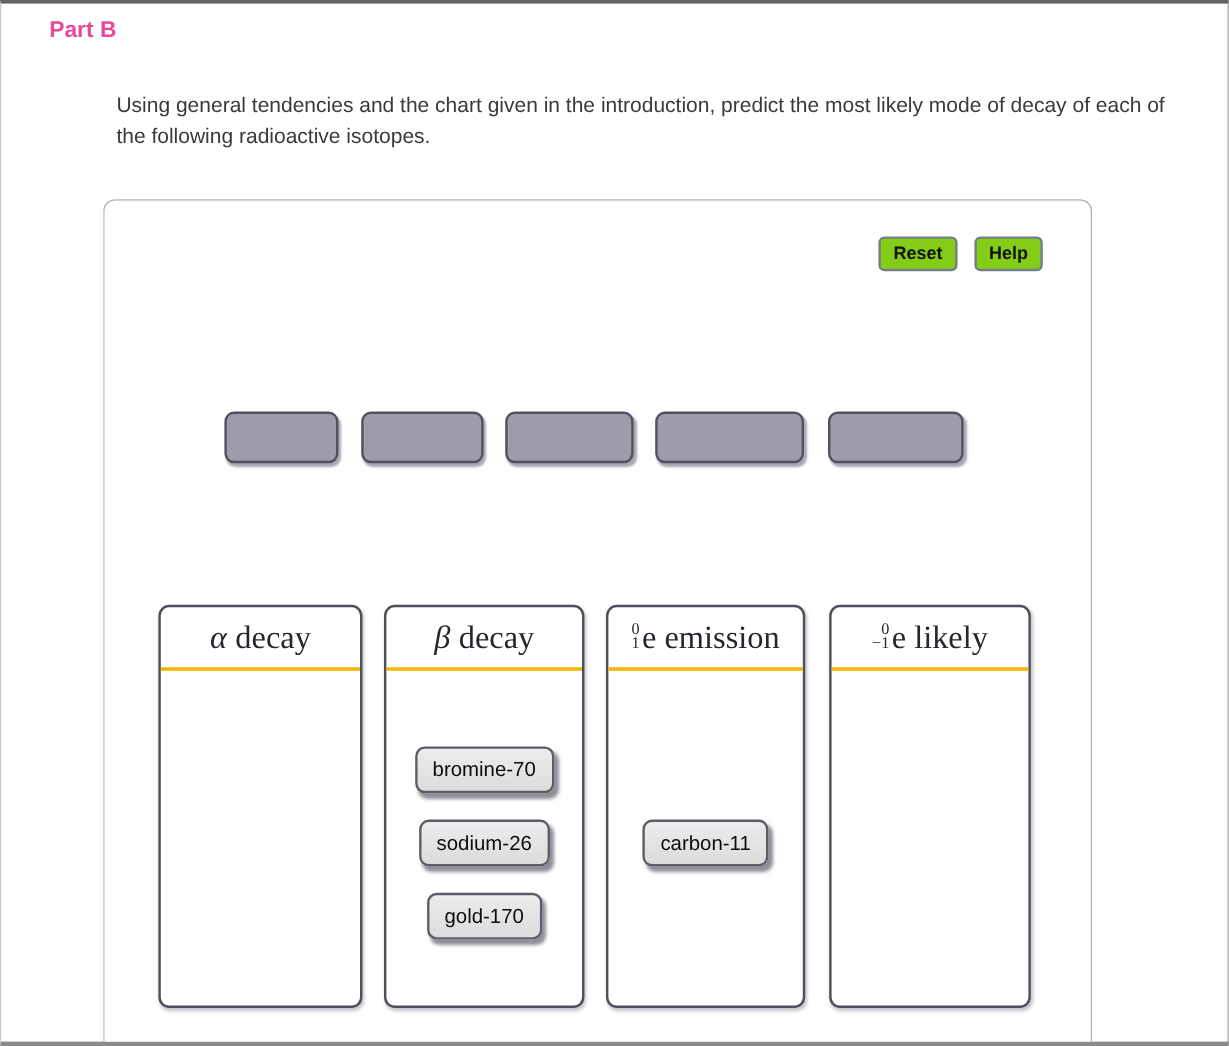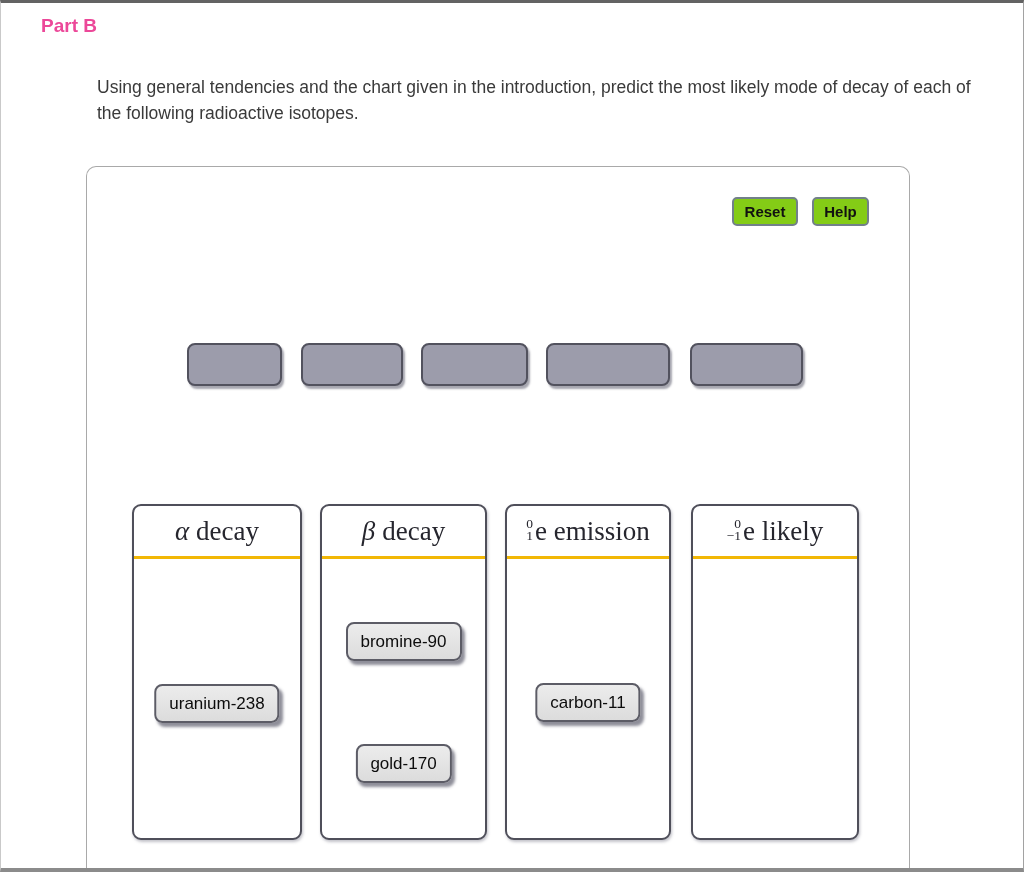--- a/index.html
+++ b/index.html
@@ -125,30 +125,30 @@
     <div class="slot slot-3"></div>
     <div class="slot slot-4"></div>
     <div class="slot slot-5"></div>
 
     <div class="bin bin-1">
       <div class="bin-header">
         <span class="greek">α</span>
         <span>decay</span>
       </div>
       <div class="bin-rule"></div>
-      <div class="chip chip-uranium">uranium-238</div>
     </div>
 
     <div class="bin bin-2">
       <div class="bin-header">
         <span class="greek">β</span>
         <span>decay</span>
       </div>
       <div class="bin-rule"></div>
-      <div class="chip chip-bromine">bromine-90</div>
+      <div class="chip chip-bromine">bromine-70</div>
+      <div class="chip chip-sodium">sodium-26</div>
       <div class="chip chip-gold">gold-170</div>
     </div>
 
     <div class="bin bin-3">
       <div class="bin-header">
         <span class="stack">
           <span>0</span>
           <span>1</span>
         </span>
         <span>e emission</span>

